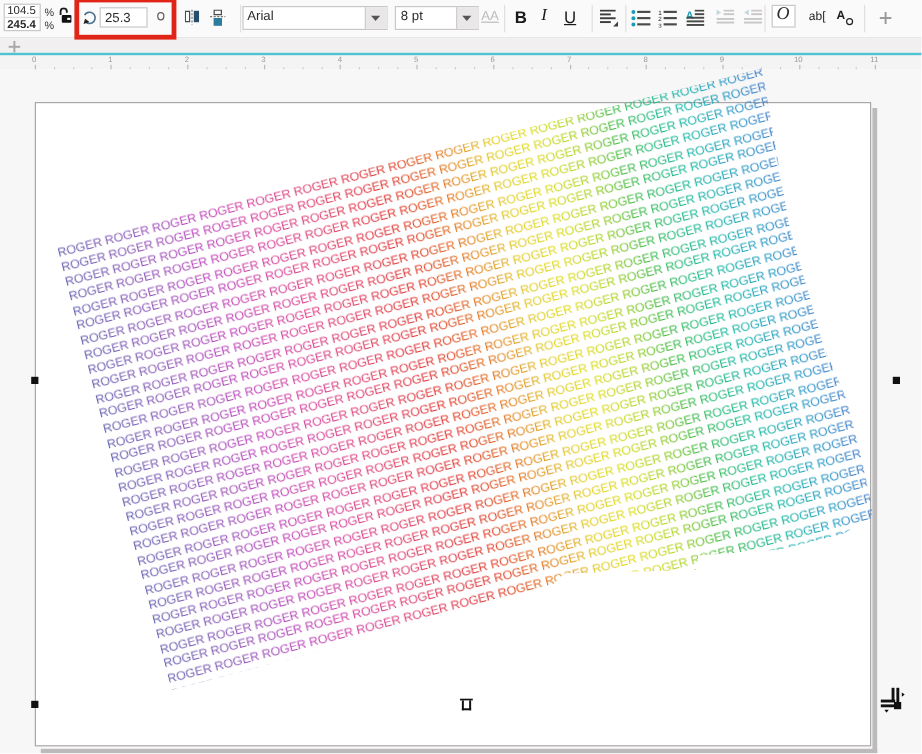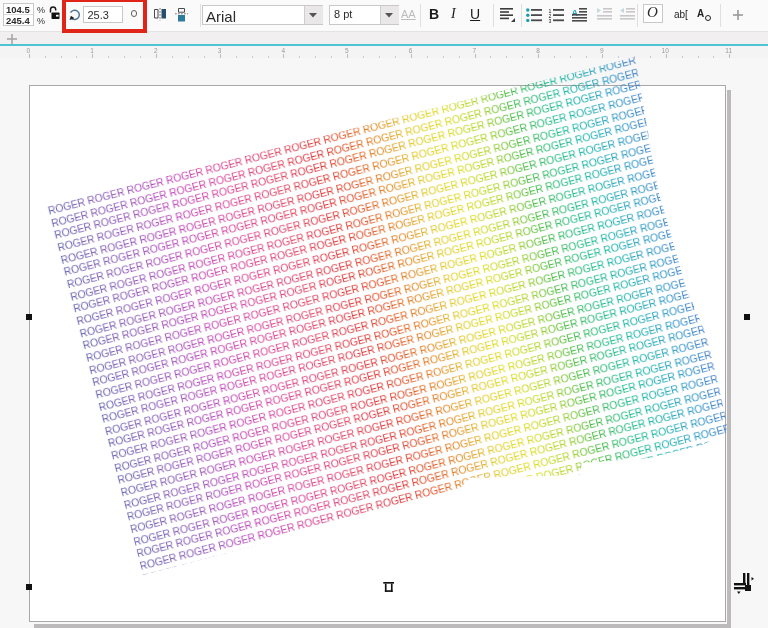--- a/index.html
+++ b/index.html
@@ -45,21 +45,21 @@
   
   #redbox{left:61.5px;top:-2px;width:85px;height:35px;border:4.5px solid #e02418;box-sizing:border-box;background:transparent;z-index:50;}
 </style>
 </head>
 <body>
 
 <div id="toolbar" class="abs">
 
   <div class="inbox" style="left:3px;top:3px;width:31px;height:23px;"></div>
   <div class="abs" style="left:4px;top:14px;width:29px;height:1px;background:#dddbdb;"></div>
-  <div class="lbl" style="left:6px;top:3.5px;font-size:9.5px;font-weight:bold;">104.5</div>
+  <div class="lbl" style="left:6px;top:3.5px;font-size:9.5px;">104.5</div>
   <div class="lbl" style="left:6px;top:14.5px;font-size:9.5px;font-weight:bold;">245.4</div>
   <div class="lbl" style="left:37px;top:4.5px;font-size:9px;color:#333;">%</div>
   <div class="lbl" style="left:37px;top:15.5px;font-size:9px;color:#333;">%</div>
 
   <svg class="abs" style="left:49px;top:6px;" width="11" height="14" viewBox="0 0 11 14">
     <path d="M1.5 6.5 L1.5 3.5 A2.6 2.6 0 0 1 6.7 3.5 L6.7 4.6" fill="none" stroke="#1a1a1a" stroke-width="1.5"></path>
     <rect x="2.5" y="6.5" width="8" height="6.5" rx="0.8" fill="#111"></rect>
     <rect x="7" y="8.8" width="2.6" height="1.8" fill="#fff"></rect>
   </svg>
 
@@ -79,21 +79,21 @@
     <line x1="6" y1="0" x2="6" y2="12.5" stroke="#777" stroke-width="1" stroke-dasharray="1.8 1.2"></line>
   </svg>
   <svg class="abs" style="left:175px;top:8px;" width="13" height="14" viewBox="0 0 13 14">
     <path d="M3.5 0.5 h6 v3.7 h-6 z" fill="none" stroke="#4a4a4a" stroke-width="1"></path>
     <rect x="3" y="7" width="7" height="6.5" fill="#2e7c9c"></rect>
     <line x1="0" y1="5.8" x2="13" y2="5.8" stroke="#777" stroke-width="1" stroke-dasharray="1.8 1.2"></line>
   </svg>
   <div class="vsep" style="left:200px;"></div>
 
   <div class="inbox" style="left:202px;top:5px;width:121px;height:20px;"></div>
-  <div class="lbl" style="left:206px;top:8px;font-size:15px;">Arial</div>
+  <div class="lbl" style="left:206px;top:8px;font-size:11px;">Arial</div>
   <div class="abs" style="left:304px;top:6px;width:18px;height:18px;background:#e9e7e7;border-left:1px solid #cfcdcd;"></div>
   <svg class="abs" style="left:309px;top:13px;" width="8" height="5">
       <path d="M0 0 L8 0 L4 4.5 Z" fill="#555"></path>
     </svg>
 
   <div class="inbox" style="left:329px;top:5px;width:70px;height:20px;"></div>
   <div class="lbl" style="left:334px;top:8px;font-size:11px;">8 pt</div>
   <div class="abs" style="left:380px;top:6px;width:18px;height:18px;background:#e9e7e7;border-left:1px solid #cfcdcd;"></div>
   <svg class="abs" style="left:385px;top:13px;" width="8" height="5">
       <path d="M0 0 L8 0 L4 4.5 Z" fill="#555"></path>

